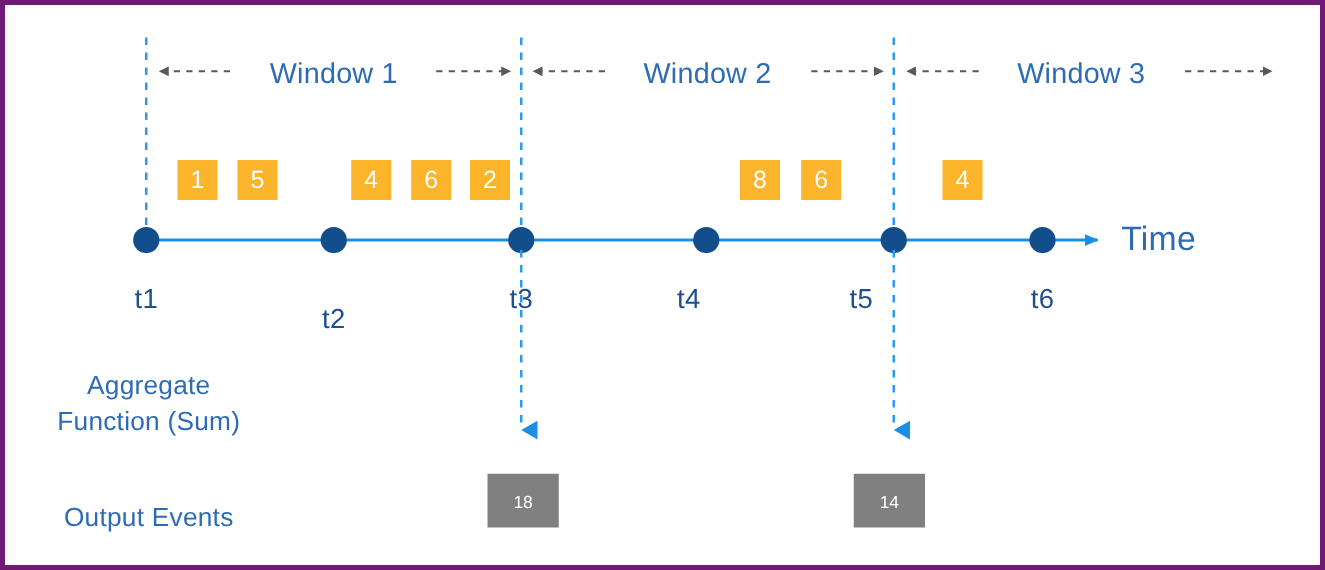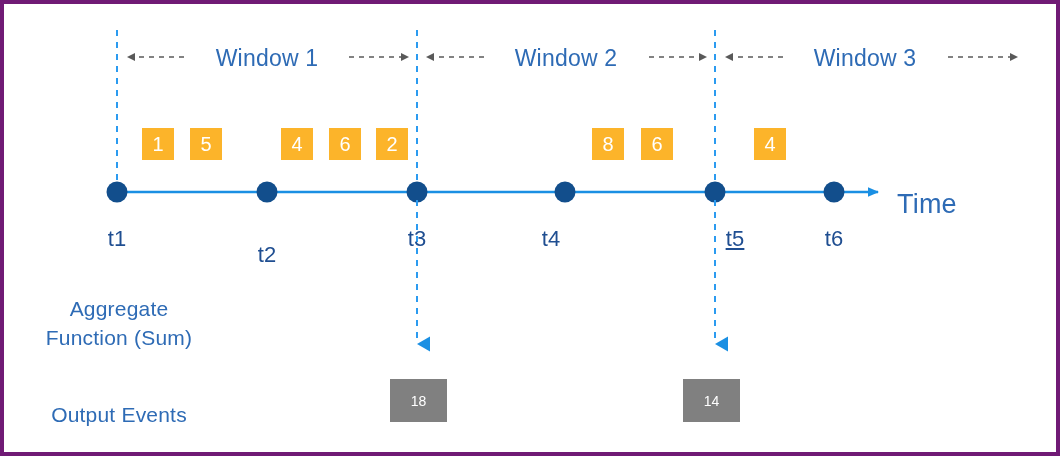--- a/index.html
+++ b/index.html
@@ -40,21 +40,20 @@
   }
   .tick-label {
     font-size: 22px;
     color: #1f4e91;
     text-align: center;
     width: 40px;
   }
   .axis-title {
     font-size: 27px;
     color: #2e6bb5;
-    margin-top: 13px;
   }
   .side-label {
     font-size: 21px;
     color: #2e6bb5;
     text-align: center;
     line-height: 1.35;
   }
   .ev-box {
     position: absolute;
     width: 32px;
@@ -149,21 +148,21 @@
   <div class="ev-box" style="left:588px; top:124px;">8</div>
   <div class="ev-box" style="left:637px; top:124px;">6</div>
   <div class="ev-box" style="left:750px; top:124px;">4</div>
 
   <div class="lbl axis-title" style="left:893px; top:172px;">Time</div>
 
   <div class="lbl tick-label" style="left:93px; top:222px;">t1</div>
   <div class="lbl tick-label" style="left:243px; top:238px;">t2</div>
   <div class="lbl tick-label" style="left:393px; top:222px;">t3</div>
   <div class="lbl tick-label" style="left:527px; top:222px;text-align:center;">t4</div>
-  <div class="lbl tick-label" style="left:711px; top:222px;text-decoration:underline;">t5</div>
+  <div class="lbl tick-label" style="left:665px; top:222px;">t5</div>
   <div class="lbl tick-label" style="left:810px; top:222px;">t6</div>
 
   <div class="lbl side-label" style="left:25px; top:291px; width:180px;">Aggregate</div>
   <div class="lbl side-label" style="left:25px; top:320px; width:180px;">Function (Sum)</div>
   <div class="lbl side-label" style="left:25px; top:385px; width:180px;margin-top:12px;">Output Events</div>
 
   <div class="out-box" style="left:386px; top:375px;">18</div>
   <div class="out-box" style="left:679px; top:375px;">14</div>
 
 </div>

